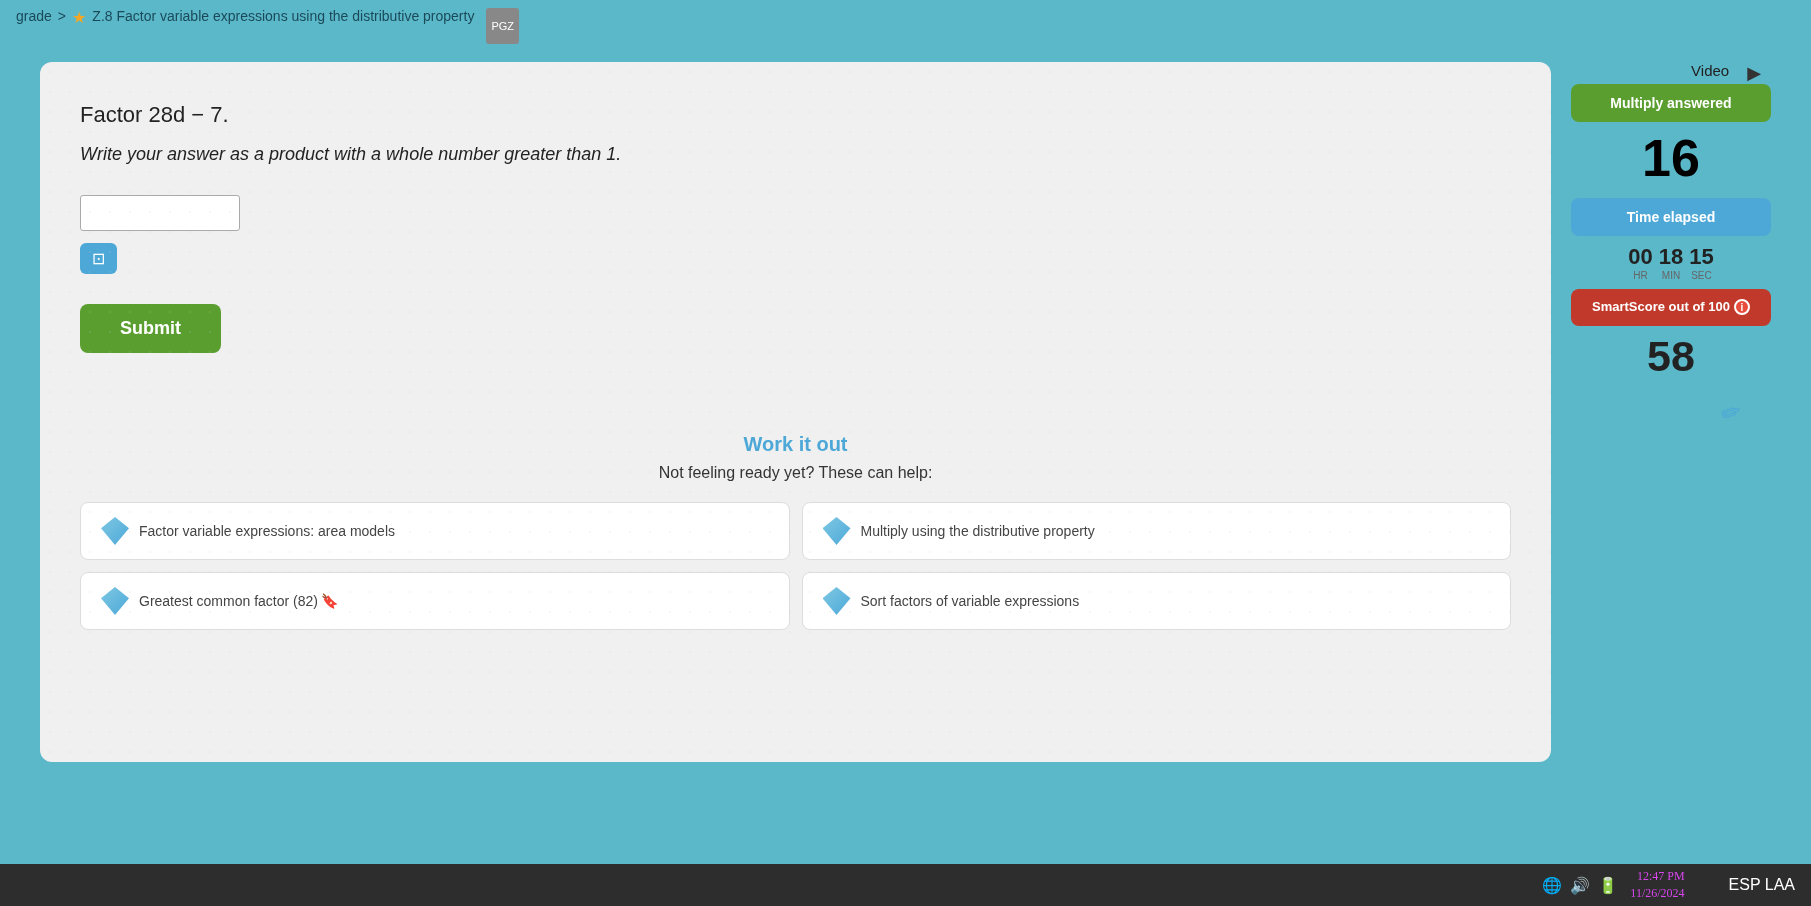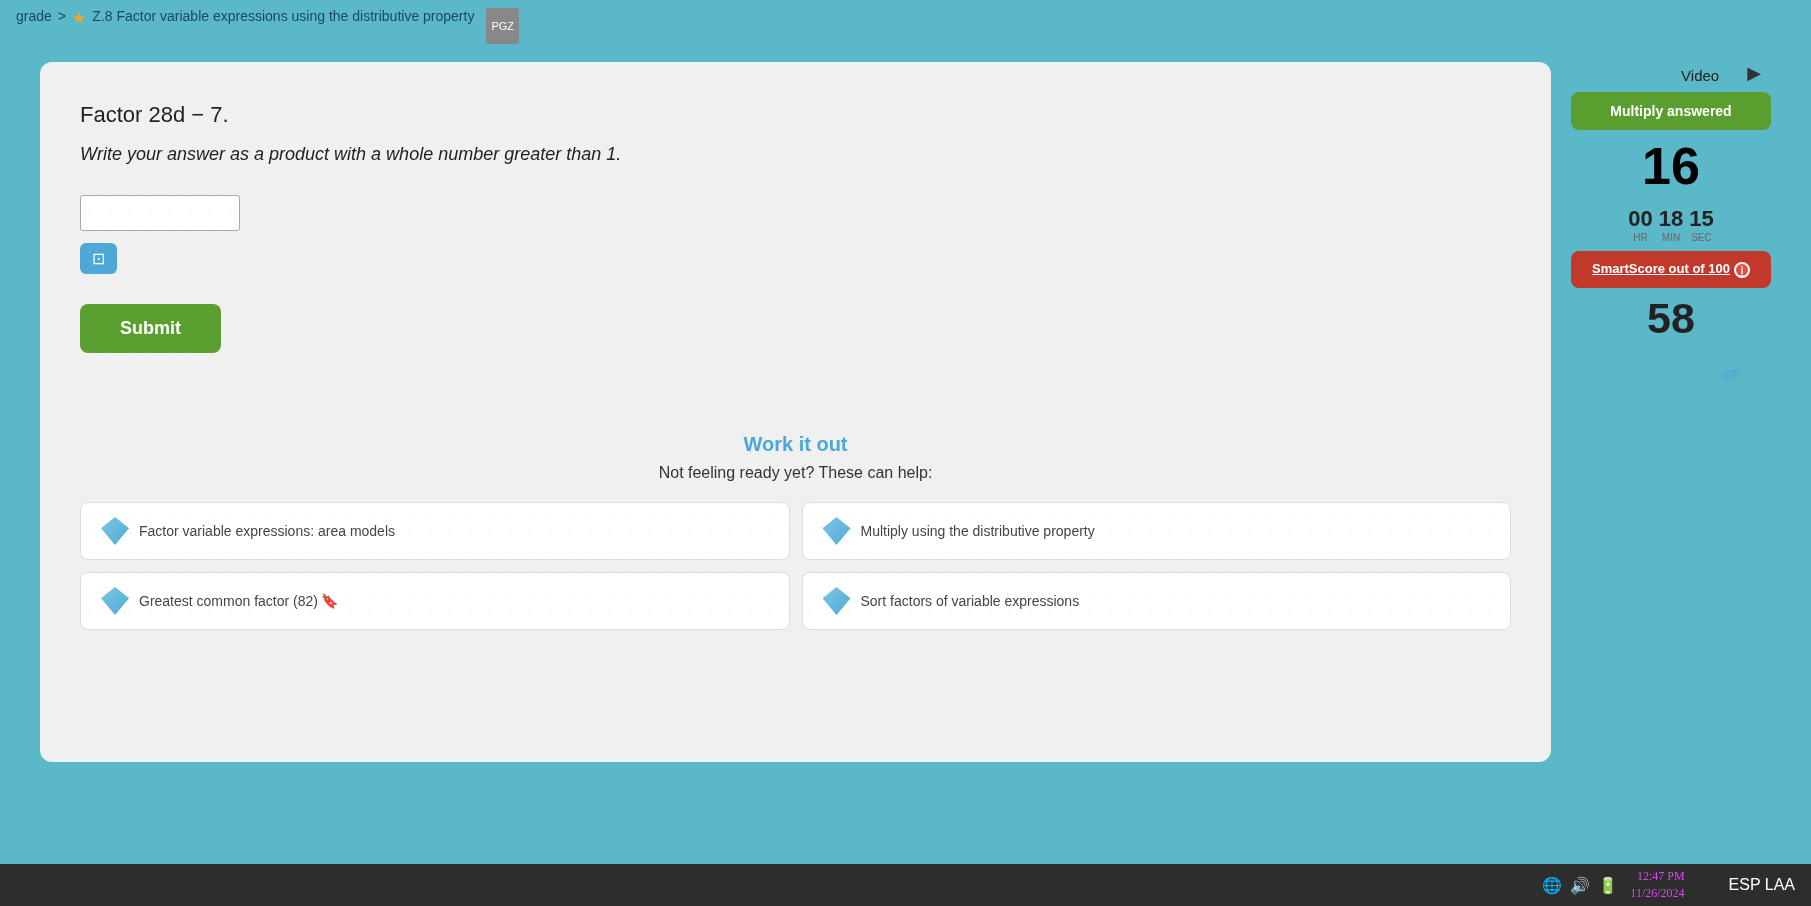--- a/index.html
+++ b/index.html
@@ -148,24 +148,23 @@
     .right-sidebar {
       width: 200px;
       display: flex;
       flex-direction: column;
       gap: 0;
       padding-top: 0;
     }
 
     .video-row {
       display: flex;
-      align-items: flex-end;
+      align-items: flex-start;
       justify-content: flex-end;
-      gap: 28px;
-      margin-bottom: 8px;
+      gap: 18px;
       padding-right: 10px;
     }
     .video-label {
       font-size: 15px;
       color: #222;
     }
     .video-play-btn {
       background: transparent;
       border: none;
       cursor: pointer;
@@ -229,24 +228,23 @@
       background-color: #c0392b;
       color: white;
       border-radius: 8px;
       padding: 10px 14px;
       text-align: center;
       font-size: 13px;
       font-weight: bold;
       line-height: 1.3;
       margin-bottom: 6px;
       display: flex;
-      align-items: flex-end;
+      align-items: flex-start;
       justify-content: center;
       gap: 4px;
-      text-decoration: underline;
     }
     .smartscore-badge .info-icon {
       background: #e74c3c;
       border: 2px solid white;
       border-radius: 50%;
       width: 16px;
       height: 16px;
       font-size: 10px;
       display: flex;
       align-items: center;
@@ -386,20 +384,23 @@
         <span>▶</span>
       </button>
     </div>
 
     <div class="questions-answered-badge">
       <span>Multiply answered</span>
     </div>
 
     <div class="questions-count">16</div>
 
+    <div class="time-elapsed-badge">
+      <span>Time elapsed</span>
+    </div>
 
     <div class="timer-display">
       <div class="timer-unit">
         <span class="timer-number">00</span>
         <span class="timer-label">HR</span>
       </div>
       <div class="timer-unit">
         <span class="timer-number">18</span>
         <span class="timer-label">MIN</span>
       </div>

